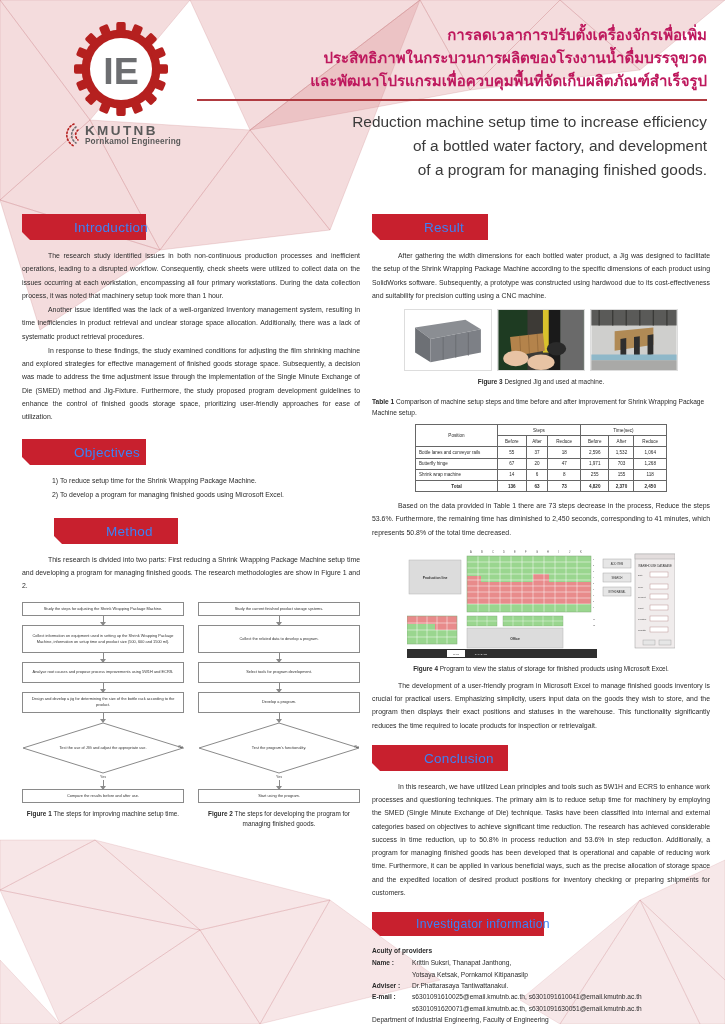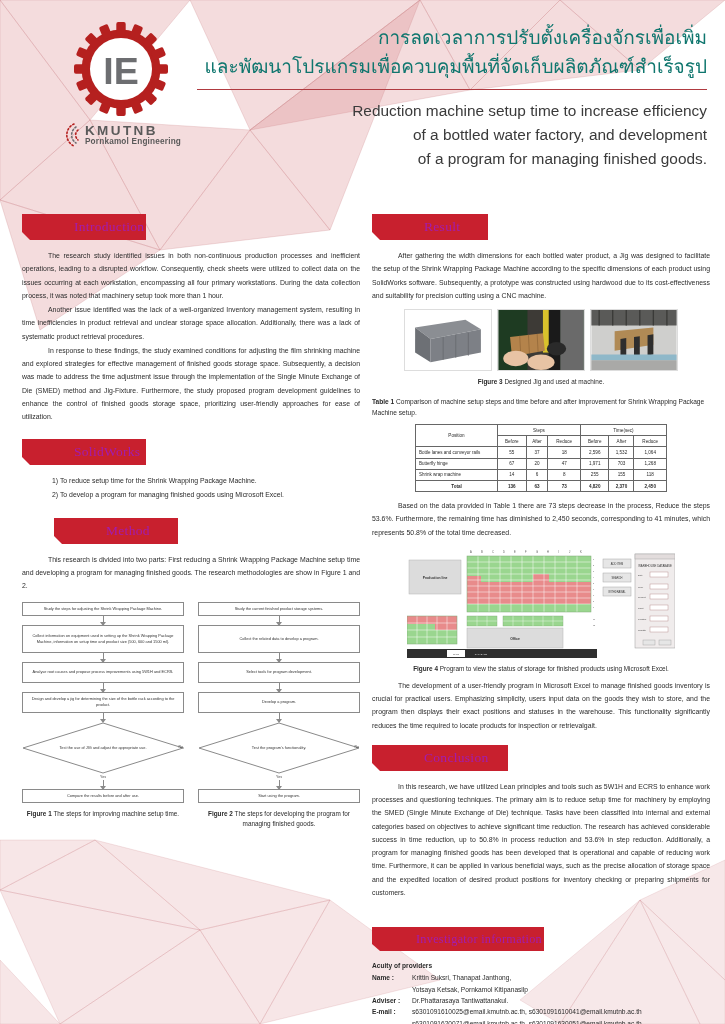--- a/index.html
+++ b/index.html
@@ -18,34 +18,34 @@
   .header { position: absolute; left: 0; top: 0; width: 725px; height: 205px; }
   .logo-wrap { position: absolute; left: 48px; top: 22px; width: 145px; text-align: center; }
   .logo-gear { width: 94px; height: 94px; margin: 0 auto; display: block; }
   .kmutnb { margin-top: 6px; display: flex; align-items: center; justify-content: center; gap: 3px; }
   .kmutnb-swoosh { width: 22px; height: 26px; }
   .kmutnb-txt { text-align: left; line-height: 1.05; }
   .kmutnb-main { font-size: 13.5px; font-weight: bold; letter-spacing: 2.4px; color: #5a5a5a; }
   .kmutnb-sub { font-size: 8.2px; font-weight: bold; letter-spacing: .2px; color: #5a5a5a; }
 
   .titles { position: absolute; right: 18px; top: 24px; width: 510px; text-align: right; }
-  .title-th { font-size: 19px; font-weight: normal; color: #0f766e; line-height: 1.52; }
+  .title-th { font-size: 15px; font-weight: bold; color: #be185d; line-height: 1.52; }
   .rule { height: 1.4px; background: #b03a40; margin: 7px 0 9px auto; width: 100%; }
   .title-en { font-size: 15.4px; color: #3a3a3a; line-height: 1.55; }
 
   
   .col-left  { position: absolute; left: 22px;  top: 214px; width: 338px; }
   .col-right { position: absolute; left: 372px; top: 214px; width: 338px; }
 
   
   .banner { position: relative; height: 26px; margin-bottom: 9px; }
   .banner svg { position: absolute; left: 0; top: 0; }
   .banner span {
     position: absolute; left: 52px; top: 50%; transform: translateY(-50%);
-    color: #a21caf; font-size: 13.5px; letter-spacing: .3px; white-space: nowrap; font-family: Liberation Serif, serif;
+    color: #3b82f6; font-size: 13.5px; letter-spacing: .3px; white-space: nowrap;
   }
   .banner.wide span { left: 46px; }
 
   
   p.body {
     font-size: 6.9px; line-height: 1.92; text-align: justify;
     text-indent: 26px; color: #2b2b2b; margin-bottom: 1px;
   }
   .obj-list { font-size: 6.9px; line-height: 2.0; padding-left: 30px; color: #2b2b2b; }
 
@@ -179,20 +179,21 @@
           </svg>
           <div class="kmutnb-txt">
             <div class="kmutnb-main">KMUTNB</div>
             <div class="kmutnb-sub">Pornkamol Engineering</div>
           </div>
         </div>
       </div>
 
       <div class="titles">
         <div class="title-th">การลดเวลาการปรับตั้งเครื่องจักรเพื่อเพิ่ม</div>
+        <div class="title-th">ประสิทธิภาพในกระบวนการผลิตของโรงงานน้ำดื่มบรรจุขวด</div>
         <div class="title-th">และพัฒนาโปรแกรมเพื่อควบคุมพื้นที่จัดเก็บผลิตภัณฑ์สำเร็จรูป</div>
         <div class="rule"></div>
         <div class="title-en">Reduction machine setup time to increase efficiency</div>
         <div class="title-en">of a bottled water factory, and development</div>
         <div class="title-en">of a program for managing finished goods.</div>
       </div>
     </div>
 
     <div class="col-left">
 
@@ -203,21 +204,21 @@
         <span>Introduction</span>
       </div>
       <p class="body">The research study identified issues in both non-continuous production processes and inefficient operations, leading to a disrupted workflow. Consequently, check sheets were utilized to collect data on the issues occurring at each workstation, encompassing all four primary workstations. During the data collection process, it was noted that machinery setup took more than 1 hour.</p>
       <p class="body">Another issue identified was the lack of a well-organized Inventory management system, resulting in time inefficiencies in product retrieval and unclear storage space allocation. Additionally, there was a lack of systematic product retrieval procedures.</p>
       <p class="body">In response to these findings, the study examined conditions for adjusting the film shrinking machine and explored strategies for effective management of finished goods storage space. Subsequently, a decision was made to address the time adjustment issue through the implementation of the Single Minute Exchange of Die (SMED) method and Jig-Fixture. Furthermore, the study proposed program development guidelines to enhance the control of finished goods storage space, prioritizing user-friendly approaches for ease of utilization.</p>
 
       <div class="banner" style="margin-top:16px;">
         <svg width="124" height="26" viewBox="0 0 124 26">
             <polygon points="0,0 124,0 124,26 8,26 0,18" fill="#C8202E"></polygon>
           </svg>
-        <span>SolidWorks</span>
+        <span>Objectives</span>
       </div>
       <div class="obj-list">
         <div>1) To reduce setup time for the Shrink Wrapping Package Machine.</div>
         <div>2) To develop  a program for managing finished goods using Microsoft Excel.</div>
       </div>
 
       <div class="banner" style="margin-top:16px;margin-left:32px;">
         <svg width="124" height="26" viewBox="0 0 124 26">
             <polygon points="0,0 124,0 124,26 8,26 0,18" fill="#C8202E"></polygon>
           </svg>
@@ -547,21 +548,21 @@
       <p class="body" style="margin-top:5px;">The development of a user-friendly program in Microsoft Excel to manage finished goods inventory is crucial for practical users. Emphasizing simplicity, users input data on the goods they wish to store, and the program then displays their exact positions and statuses in the warehouse. This functionality significantly reduces the time required to locate products for inspection or retrievalgait.</p>
 
       <div class="banner" style="margin-top:13px;padding-left:28px;">
         <svg width="136" height="26" viewBox="0 0 136 26">
             <polygon points="0,0 136,0 136,26 8,26 0,18" fill="#C8202E"></polygon>
           </svg>
         <span>Conclusion</span>
       </div>
       <p class="body">In this research, we have utilized Lean principles and tools such as 5W1H and ECRS to enhance work processes and questioning techniques. The primary aim is to reduce setup time for machinery by employing the SMED (Single Minute Exchange of Die) technique. Tasks have been classified into internal and external categories based on objectives to achieve significant time reduction. The research has achieved considerable success in time reduction, up to 50.8% in process reduction and 53.6% in step reduction. Additionally, a program for managing finished goods has been developed that is operational and capable of reducing work time. Furthermore, it can be applied in various beneficial ways, such as the precise allocation of storage space and the expedited location of desired product positions for inventory checking or preparing shipments for customers.</p>
 
-      <div class="banner wide" style="margin-top:28px;height:24px;">
+      <div class="banner wide" style="margin-top:13px;height:24px;">
         <svg width="172" height="24" viewBox="0 0 172 24">
             <polygon points="0,0 172,0 172,24 8,24 0,17" fill="#C8202E"></polygon>
           </svg>
         <span style="font-size:12.2px;left:44px;">Investigator information</span>
       </div>
       <div class="inv">
         <div class="hdr">Acuity of providers</div>
         <div class="inv-row">
           <div class="k">Name :</div>
           <div class="v">Krittin Suksri, Thanapat Janthong,</div>

